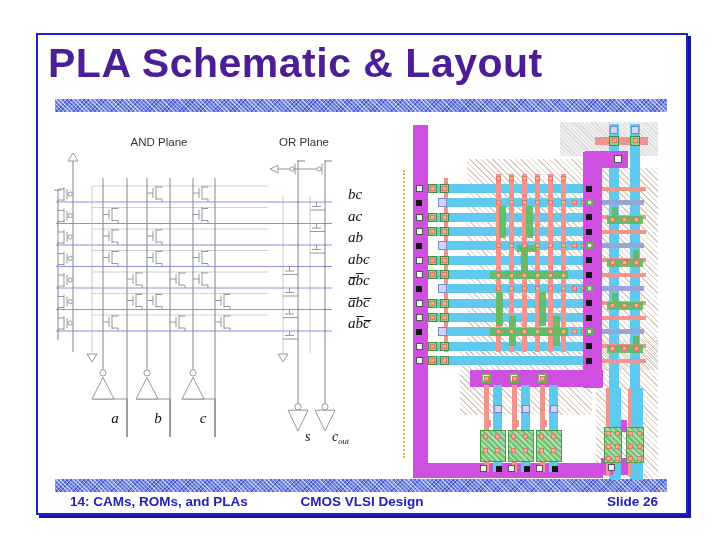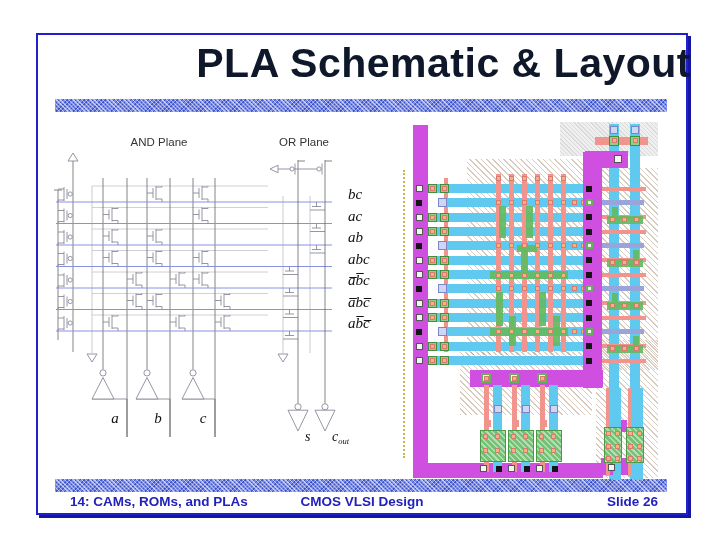--- a/index.html
+++ b/index.html
@@ -1,22 +1,22 @@
 <!DOCTYPE html>
 <html><head>
 <meta charset="utf-8">
 <style>
   html,body{margin:0;padding:0;background:#fff;}
   body{width:720px;height:540px;position:relative;overflow:hidden;
        font-family:"Liberation Sans",sans-serif;}
   .abs{position:absolute;}
   #slide-frame{left:36px;top:33px;width:652px;height:482px;box-sizing:border-box;
        border:2px solid #2121cc;background:#fff;box-shadow:3px 3px 0 #1515a8;}
-  #slide-title{left:39px;top:40px;width:652px;text-align:right;
-       font-size:41px;font-weight:bold;letter-spacing:.5px;color:#0f172a;}
+  #slide-title{left:48px;top:40px;width:652px;text-align:left;
+       font-size:41px;font-weight:bold;letter-spacing:.5px;color:#4c1d95;}
   .dither-bar{left:55px;width:612px;height:13px;background-color:#7b8ce4;
        background-image:
          repeating-linear-gradient(45deg, rgba(255,255,255,.55) 0 1px, rgba(0,0,0,0) 1px 3px),
          repeating-linear-gradient(-45deg, rgba(35,55,180,.65) 0 1px, rgba(0,0,0,0) 1px 3px);}
   #title-bar{top:99px;}
   #footer-bar{top:479px;}
   .footer-text{top:494px;font-size:13.5px;font-weight:bold;color:#2222bb;}
   #footer-left{left:70px;}
   #footer-center{left:36px;width:652px;text-align:center;}
   #footer-right{left:36px;width:622px;text-align:right;}

